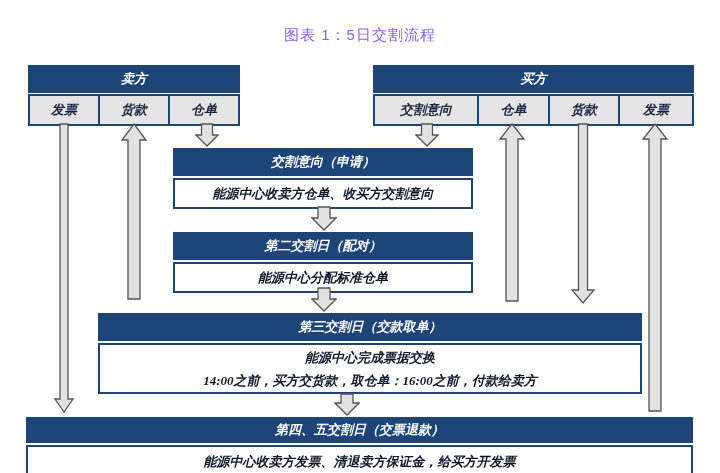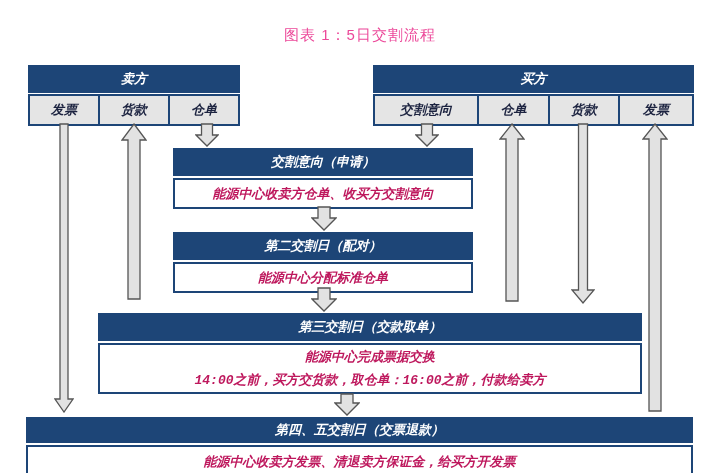--- a/index.html
+++ b/index.html
@@ -4,21 +4,21 @@
 <style>
   html,body{margin:0;padding:0;background:#ffffff;}
   #stage{
     position:relative;width:720px;height:473px;background:#ffffff;overflow:hidden;
     font-family:"Liberation Serif","DejaVu Serif",serif;
   }
   .abs{position:absolute;box-sizing:border-box;}
   #title{
     left:0;top:26px;width:720px;text-align:center;
     font-family:"Liberation Sans","DejaVu Sans",sans-serif;
-    font-size:15px;color:#ec4899;letter-spacing:1px;
+    font-size:15px;color:#8b5cf6;letter-spacing:1px;
   }
   
   .party-header{
     background:#1d4577;color:#ffffff;display:flex;align-items:center;justify-content:center;
     font-size:13px;font-weight:bold;font-style:italic;height:28px;text-align:right;
   }
   .cells-row{
     display:flex;border:2px solid #1d4577;background:#e5e5e5;height:28px;
   }
   .cell{
@@ -28,21 +28,21 @@
   }
   .cell:first-child{border-left:none;}
   
   .step-header{
     background:#1d4577;color:#ffffff;display:flex;align-items:center;justify-content:center;
     font-size:13px;font-weight:bold;font-style:italic;height:28px;
   }
   .step-body{
     border:2px solid #1d4577;background:#ffffff;margin-top:2px;
     display:flex;flex-direction:column;align-items:center;justify-content:center;
-    font-size:13px;font-weight:600;font-style:italic;color:#be185d;
+    font-size:13px;font-weight:600;font-style:italic;color:#0f172a;
   }
   .step-body .line{line-height:23px;white-space:nowrap;}
   svg.arrow{display:block;}
 </style>
 </head>
 <body>
 
 <div id="stage">
 
   <div id="title" class="abs">图表 1：5日交割流程</div>
@@ -75,21 +75,21 @@
 
   <div class="abs" style="left:173px;top:232px;width:300px;border-radius:22px;">
     <div class="step-header">第二交割日（配对）</div>
     <div class="step-body" style="height:27px;">
       <div class="line">能源中心分配标准仓单</div>
     </div>
   </div>
 
   <div class="abs" style="left:98px;top:313px;width:544px;">
     <div class="step-header">第三交割日（交款取单）</div>
-    <div class="step-body" style="height:47px;font-family:Liberation Mono, monospace;">
+    <div class="step-body" style="height:47px;">
       <div class="line">能源中心完成票据交换</div>
       <div class="line">14:00之前，买方交货款，取仓单：16:00之前，付款给卖方</div>
     </div>
   </div>
 
   <div class="abs" style="left:26px;top:417px;width:667px;">
     <div class="step-header" style="height:26px;">第四、五交割日（交票退款）</div>
     <div class="step-body" style="height:29px;">
       <div class="line">能源中心收卖方发票、清退卖方保证金，给买方开发票</div>
     </div>

